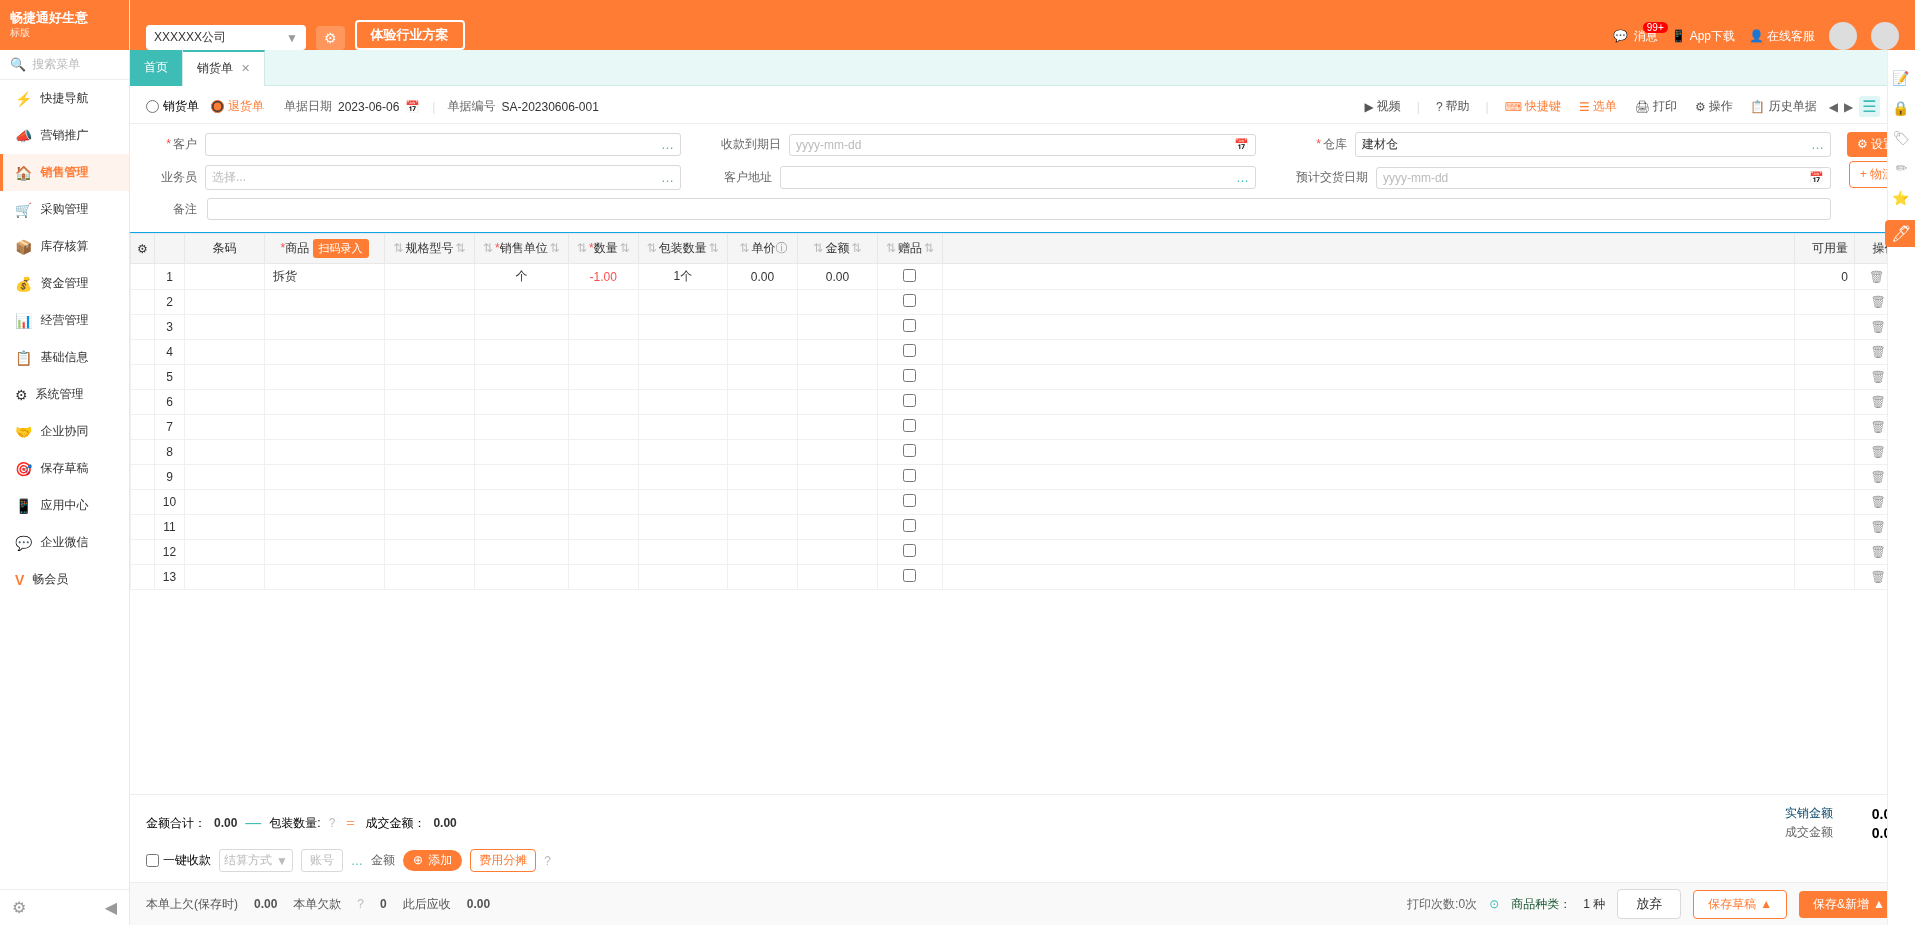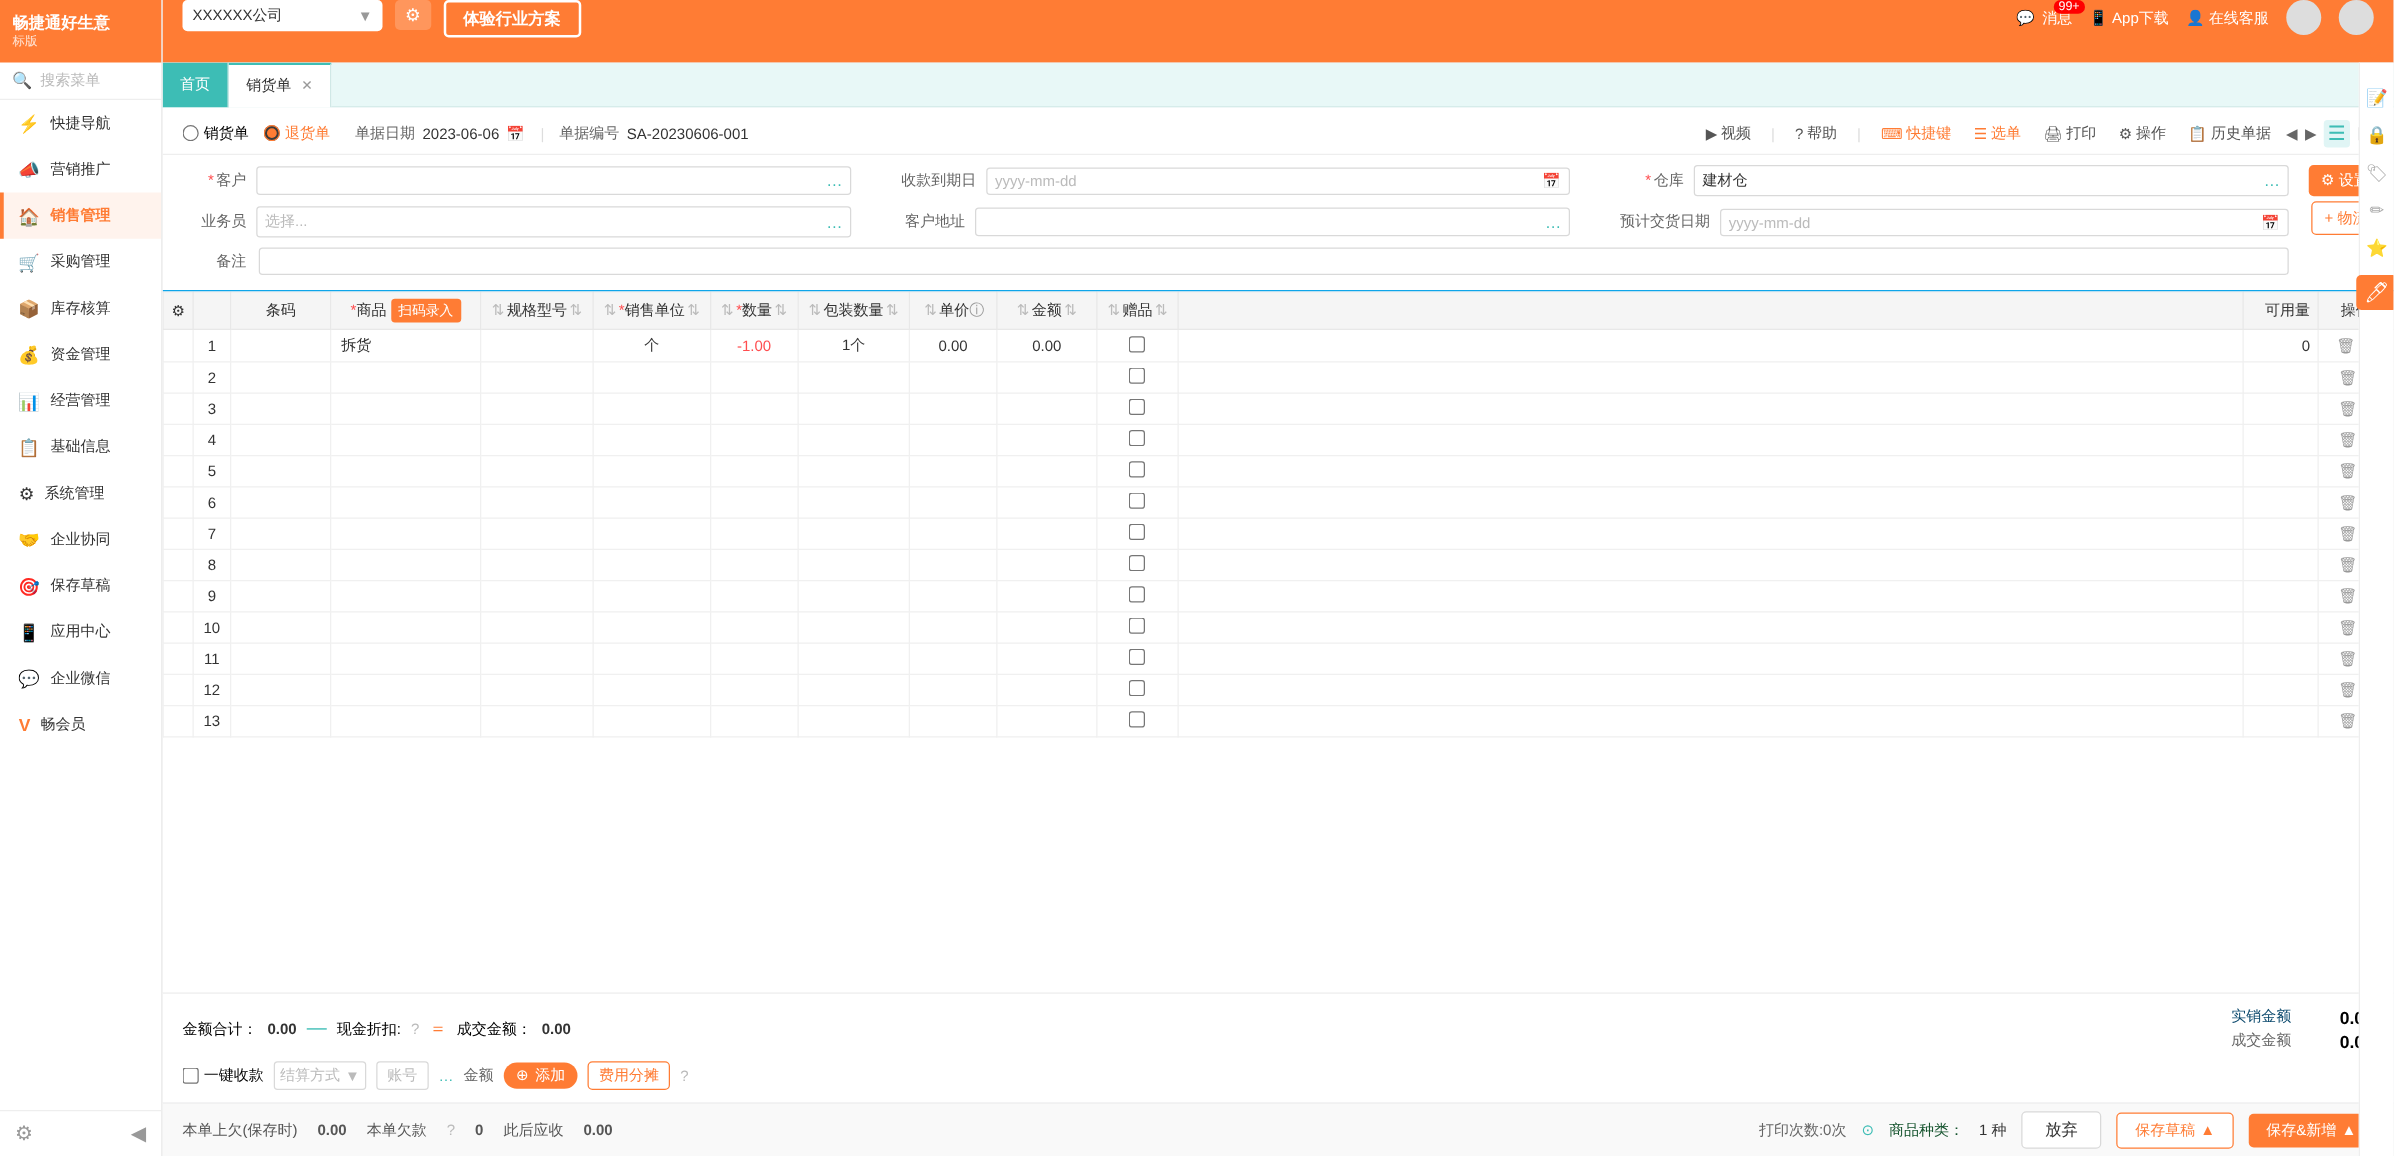--- a/index.html
+++ b/index.html
@@ -15,21 +15,21 @@
     .sidebar-item.active { background: #fff3ed; color: #ff7c34; border-left: 3px solid #ff7c34; font-weight: bold; }
     .sidebar-item .icon { font-size: 14px; }
     .sidebar-item .label { font-size: 12px; }
     .sidebar-footer { border-top: 1px solid #eee; padding: 8px 12px; display: flex; align-items: center; justify-content: space-between; }
     .sidebar-footer .icon-btn { cursor: pointer; color: #999; font-size: 16px; }
 
     
     .main { flex: 1; display: flex; flex-direction: column; height: 925px; overflow: hidden; }
 
     
-    .top-header { background: #ff7c34; color: #fff; height: 50px; display: flex; align-items: flex-start; padding: 0 16px; gap: 10px; }
+    .top-header { background: #ff7c34; color: #fff; height: 50px; display: flex; align-items: flex-end; padding: 0 16px; gap: 10px; }
     .company-select { background: #fff; color: #333; border: none; border-radius: 4px; padding: 4px 8px; min-width: 160px; display: flex; align-items: center; justify-content: space-between; cursor: pointer; font-size: 12px; }
     .company-select .chevron { color: #999; margin-left: 8px; }
     .gear-btn { background: rgba(255,255,255,0.2); border: none; border-radius: 4px; padding: 4px 8px; color: #fff; cursor: pointer; font-size: 14px; }
     .trial-btn { background: #ff7c34; border: 2px solid #fff; border-radius: 4px; padding: 4px 14px; color: #fff; cursor: pointer; font-size: 13px; font-weight: bold; }
     .top-header-right { margin-left: auto; display: flex; align-items: center; gap: 14px; color: #fff; font-size: 12px; }
     .top-header-right .badge-wrap { position: relative; cursor: pointer; }
     .top-header-right .badge { background: #f00; color: #fff; border-radius: 8px; padding: 0 4px; font-size: 10px; position: absolute; top: -6px; right: -10px; }
     .avatar { width: 28px; height: 28px; border-radius: 50%; background: #ddd; display: inline-block; }
 
     
@@ -612,21 +612,21 @@
         </tbody>
       </table>
     </div>
 
     <div class="footer-area">
 
       <div style="display:flex;align-items:center;gap:8px;font-size:13px;padding:4px 0;">
         <span>金额合计：</span>
         <span style="font-weight:bold;color:#333;">0.00</span>
         <span class="minus" style="color:#3dbdb5;font-size:16px;">—</span>
-        <span>现金折扣:</span>
+        <span>包装数量:</span>
         <span style="color:#bbb;cursor:pointer;">?</span>
         <span class="equals">＝</span>
         <span>成交金额：</span>
         <span style="font-weight:bold;color:#333;">0.00</span>
 
         <div style="margin-left:auto;display:flex;flex-direction:column;align-items:flex-end;gap:2px;">
           <div style="display:flex;gap:16px;align-items:center;">
             <span style="color:#0c4a6e;">实销金额</span>
             <span style="font-weight:bold;font-size:14px;min-width:50px;text-align:right;">0.00</span>
           </div>

